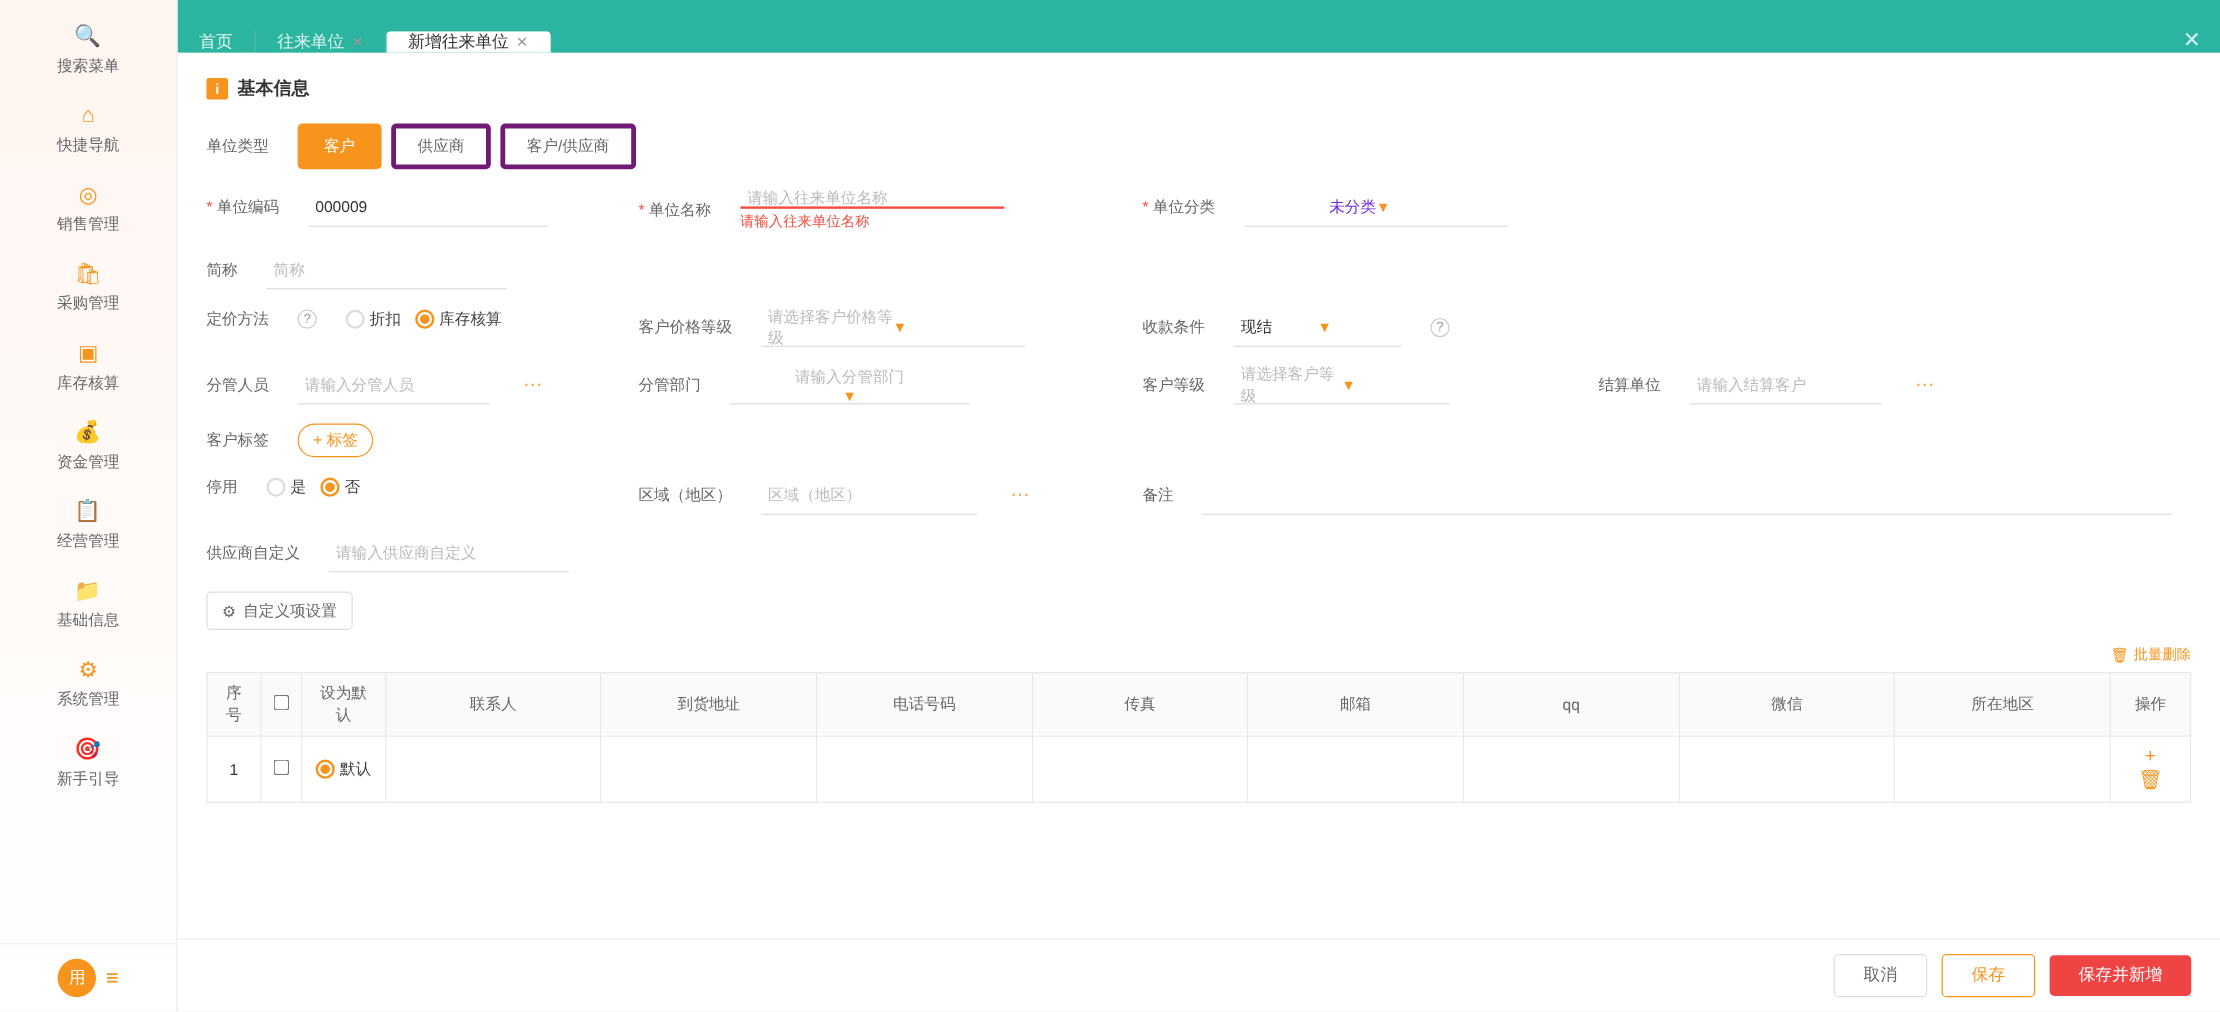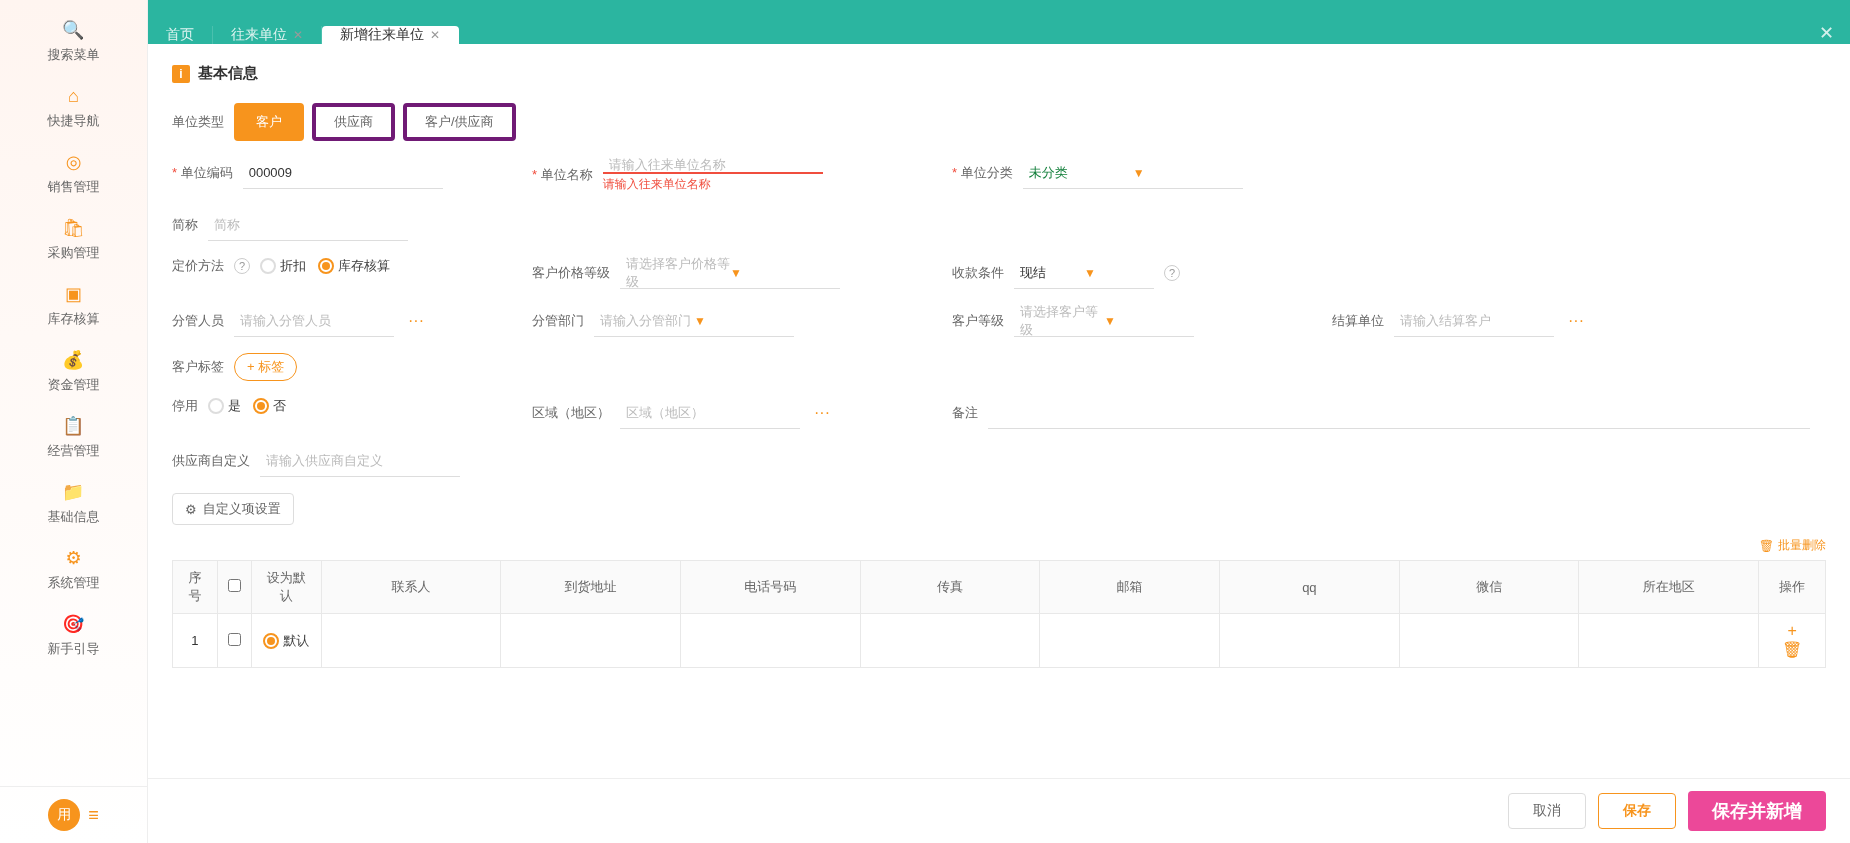--- a/index.html
+++ b/index.html
@@ -318,38 +318,36 @@
       background: #fff;
     }
     .btn-save {
       padding: 8px 24px;
       border: 1px solid #f7941d;
       border-radius: 4px;
       font-size: 14px;
       color: #f7941d;
       cursor: pointer;
       background: #fff;
-      font-weight: bold;
     }
     .btn-save-new {
       padding: 8px 24px;
       border: none;
       border-radius: 4px;
-      font-size: 18px;
+      font-size: 14px;
       color: #fff;
       cursor: pointer;
-      background: #ec4899;
-      font-weight: bold;
+      background: #ef4444;
     }
 
     .form-col {
       flex: 1;
       display: flex;
       align-items: center;
-      gap: 10px;
+      gap: 24px;
       padding-right: 16px;
     }
     .form-col label {
       white-space: nowrap;
       font-size: 13px;
       color: #666;
       min-width: fit-content;
     }
     .form-col label.required::before {
       content: '* ';
@@ -450,21 +448,21 @@
       <div class="form-col" style="max-width:420px;">
         <label class="required">单位名称</label>
         <div class="input-with-error">
           <input class="form-input error-border" type="text" style="max-width: 220px;" placeholder="请输入往来单位名称">
           <span class="error-text">请输入往来单位名称</span>
         </div>
       </div>
       <div class="form-col">
         <label class="required">单位分类</label>
         <div class="form-select" style="max-width:220px;">
-          <span style="color:#15803d;">未分类</span>
+          <span style="color:#6d28d9;text-align:right;">未分类</span>
           <span class="arrow">▼</span>
         </div>
       </div>
     </div>
 
     <div class="form-row">
       <div class="form-col" style="max-width:360px;">
         <label>简称</label>
         <input class="form-input" type="text" style="max-width: 200px;" placeholder="简称">
       </div>
@@ -503,21 +501,21 @@
     </div>
 
     <div class="form-row">
       <div class="form-col" style="max-width:360px;">
         <label>分管人员</label>
         <input class="form-input" type="text" style="max-width: 160px;" placeholder="请输入分管人员">
         <span class="more-btn">···</span>
       </div>
       <div class="form-col" style="max-width:420px;">
         <label>分管部门</label>
-        <div class="form-select" style="max-width:200px;">
+        <div class="form-select" style="max-width:200px;flex-direction:column;">
           <span>请输入分管部门</span>
           <span class="arrow">▼</span>
         </div>
       </div>
       <div class="form-col" style="max-width:380px;">
         <label>客户等级</label>
         <div class="form-select" style="max-width:180px;">
           <span>请选择客户等级</span>
           <span class="arrow">▼</span>
         </div>

